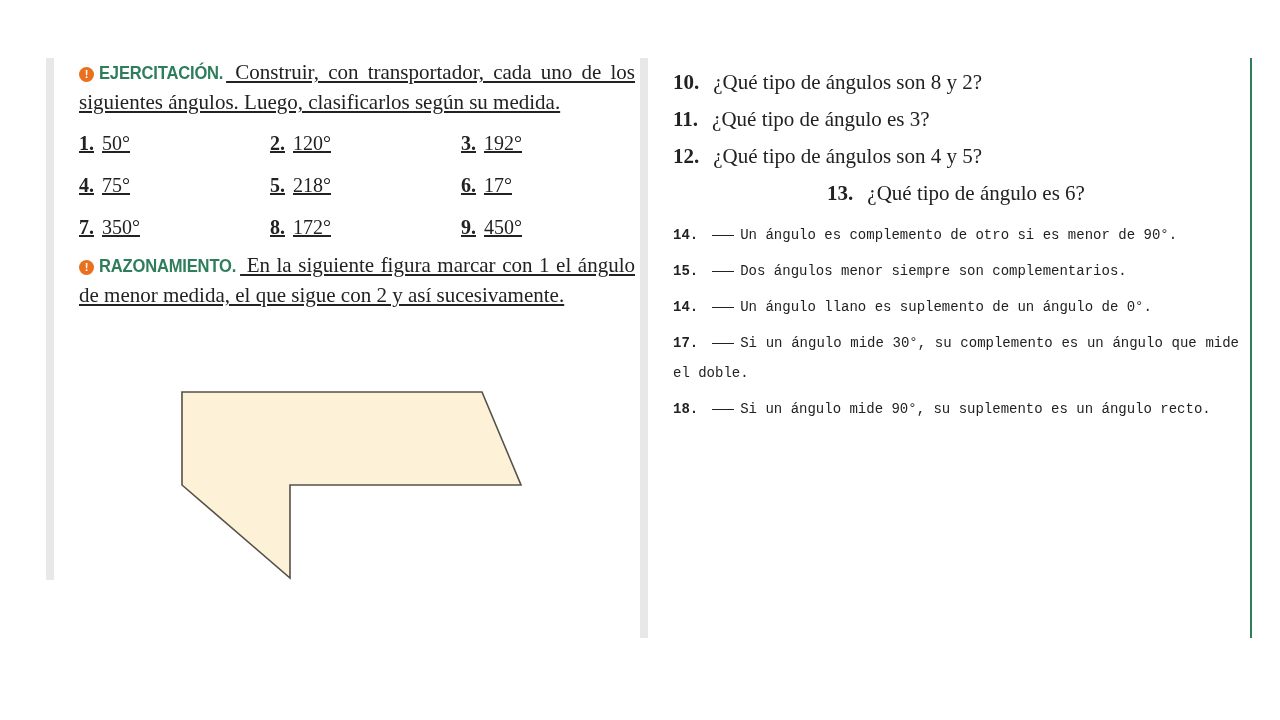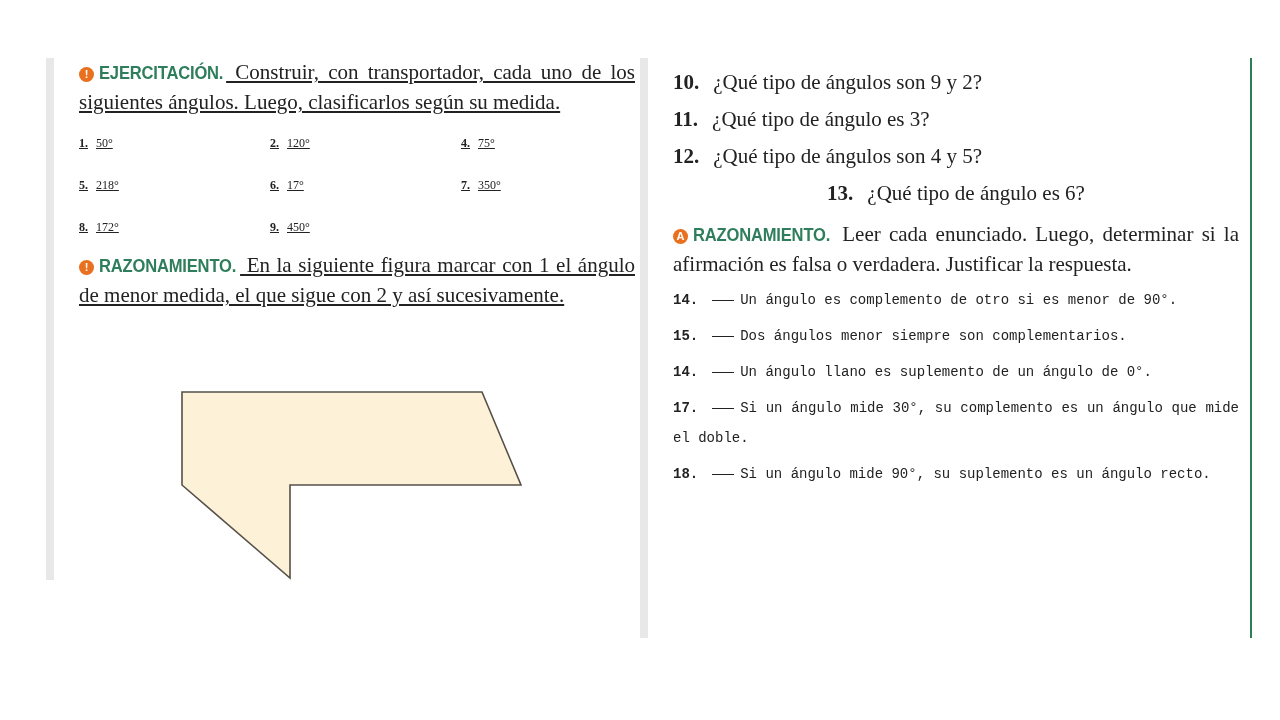--- a/index.html
+++ b/index.html
@@ -77,21 +77,21 @@
       margin-right: 5px;
     }
     .angles-grid {
       display: grid;
       grid-template-columns: 191px 191px 174px;
       row-gap: 0;
       margin-top: 12px;
     }
     .angle-item {
       font-family: "Liberation Serif", serif;
-      font-size: 12px;
+      font-size: 20px;
       height: 42px;
       line-height: 29px;
     }
     .num {
       font-weight: bold;
       margin-right: 8px;
     }
     .figure {
       position: absolute;
       left: 170px; top: 380px;
@@ -127,47 +127,45 @@
 <div class="line-right"></div>
 
 <div class="col-left">
   <p class="para justify">
     <span class="badge">!</span><span class="heading">EJERCITACIÓN.</span><span> Construir, con transportador, cada uno de los siguientes ángulos. Luego, clasificarlos según su medida.</span>
   </p>
 
   <div class="angles-grid">
     <div class="angle-item"><span class="num">1.</span><span>50°</span></div>
     <div class="angle-item"><span class="num">2.</span><span>120°</span></div>
+    <div class="angle-item"><span class="num">3.</span><span>192°</span></div>
     <div class="angle-item"><span class="num">4.</span><span>75°</span></div>
     <div class="angle-item"><span class="num">5.</span><span>218°</span></div>
     <div class="angle-item"><span class="num">6.</span><span>17°</span></div>
     <div class="angle-item"><span class="num">7.</span><span>350°</span></div>
     <div class="angle-item"><span class="num">8.</span><span>172°</span></div>
     <div class="angle-item"><span class="num">9.</span><span>450°</span></div>
   </div>
 
   <p class="para justify" style="margin-top:-4px;">
     <span class="badge">!</span><span class="heading">RAZONAMIENTO.</span><span> En la siguiente figura marcar con 1 el ángulo de menor medida, el que sigue con 2 y así sucesivamente.</span>
   </p>
 </div>
 
 <div class="figure">
   <svg width="370" height="210" viewBox="0 0 370 210">
     <polygon id="poly" points="12,12 312,12 351,105 120,105 120,198 12,105" fill="#fdf1d8" stroke="#555048" stroke-width="1.6"></polygon>
   </svg>
 </div>
 
 <div class="col-right">
-  <p class="q-line"><span class="num">10.</span><span>¿Qué tipo de ángulos son 9 y 2?</span></p>
+  <p class="q-line"><span class="num">10.</span><span>¿Qué tipo de ángulos son 8 y 2?</span></p>
   <p class="q-line"><span class="num">11.</span><span>¿Qué tipo de ángulo es 3?</span></p>
   <p class="q-line"><span class="num">12.</span><span>¿Qué tipo de ángulos son 4 y 5?</span></p>
   <p class="q-line" style="margin-bottom:12px;text-align:center;"><span class="num">13.</span><span>¿Qué tipo de ángulo es 6?</span></p>
 
-  <p class="para justify" style="margin-bottom:6px;">
-    <span class="badge">A</span><span class="heading">RAZONAMIENTO.</span><span> Leer cada enunciado. Luego, determinar si la afirmación es falsa o verdadera. Justificar la respuesta.</span>
-  </p>
 
   <p class="tf-item"><span class="num">14.</span><span class="blank"></span><span>Un ángulo es complemento de otro si es menor de 90°.</span></p>
   <p class="tf-item"><span class="num">15.</span><span class="blank"></span><span>Dos ángulos menor siempre son complementarios.</span></p>
   <p class="tf-item"><span class="num">14.</span><span class="blank"></span><span>Un ángulo llano es suplemento de un ángulo de 0°.</span></p>
   <p class="tf-item"><span class="num">17.</span><span class="blank"></span><span>Si un ángulo mide 30°, su complemento es un ángulo que mide el doble.</span></p>
   <p class="tf-item"><span class="num">18.</span><span class="blank"></span><span>Si un ángulo mide 90°, su suplemento es un ángulo recto.</span></p>
 </div>
 
 </body></html>

